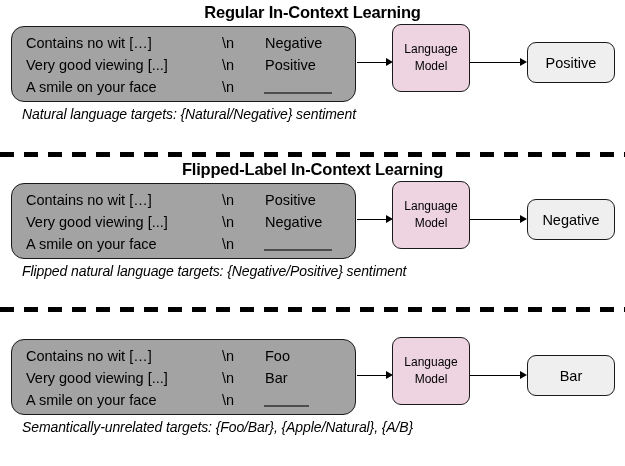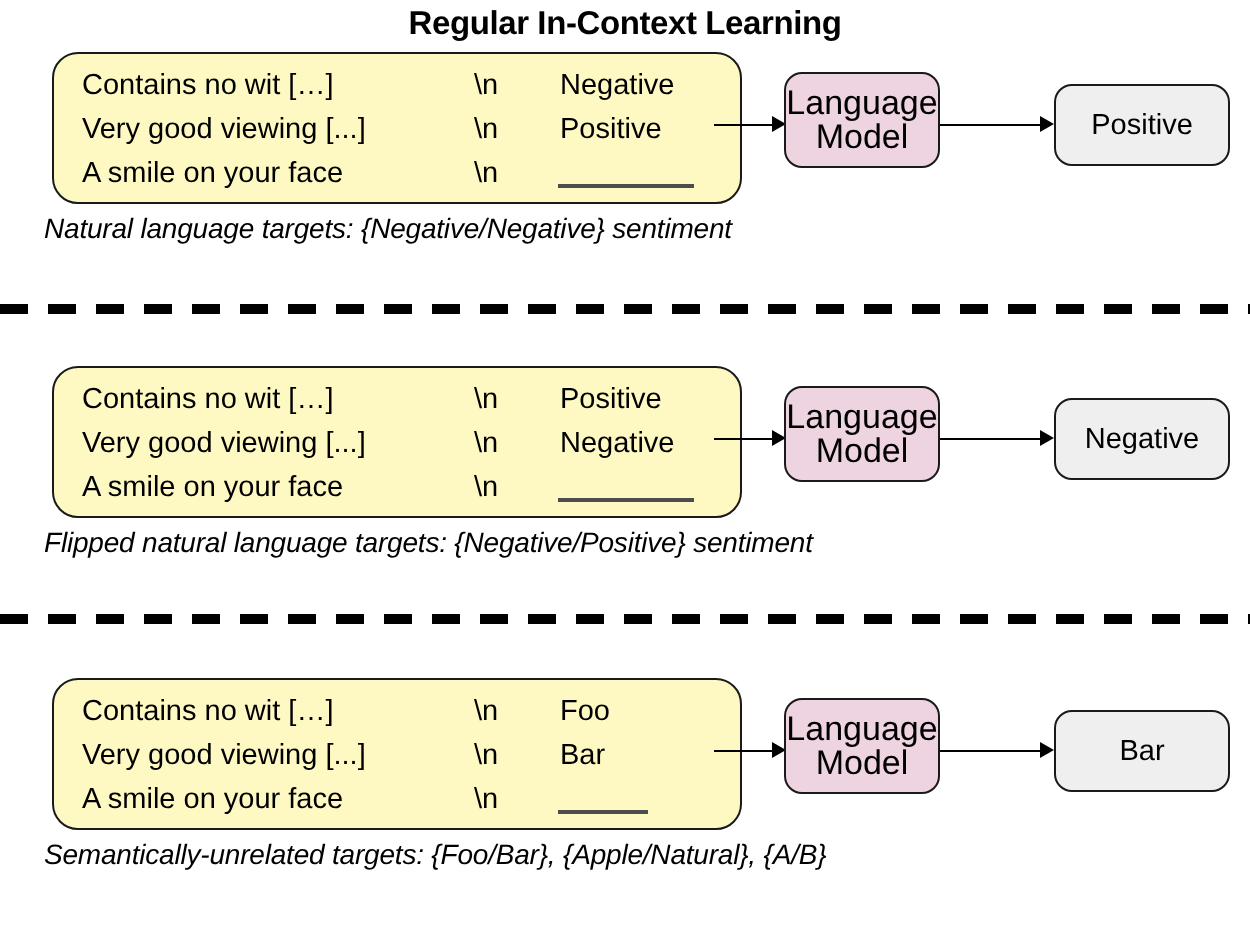--- a/index.html
+++ b/index.html
@@ -38,24 +38,23 @@
   }
 
   
   .prompt-box {
     position: absolute;
     left: 11px;
     top: 26px;
     width: 345px;
     height: 76px;
     box-sizing: border-box;
-    background: #fef9c3;
+    background: #a3a3a3;
     border: 1.6px solid #1a1a1a;
     border-radius: 13px;
-    margin-left: 15px;
   }
   .prompt-rows {
     position: absolute;
     left: 14px;
     top: 5px;
     width: 330px;
   }
   .prompt-row {
     position: relative;
     height: 22px;
@@ -84,32 +83,32 @@
     height: 2px;
     background: #4d4d4d;
   }
   .blank-long  { left: 238px; width: 68px; }
   .blank-short { left: 238px; width: 45px; }
 
   
   .model-box {
     position: absolute;
     left: 392px;
-    top: 36px;
+    top: 24px;
     width: 78px;
-    height: 48px;
+    height: 68px;
     box-sizing: border-box;
     background: #eed3e0;
     border: 1.6px solid #1a1a1a;
     border-radius: 9px;
     display: flex;
     flex-direction: column;
     align-items: center;
     justify-content: center;
-    font-size: 17px;
+    font-size: 12px;
     line-height: 17px;
   }
 
   
   .output-box {
     position: absolute;
     left: 527px;
     top: 42px;
     width: 88px;
     height: 41px;
@@ -214,26 +213,27 @@
 
   <div class="arrow arrow-2">
     <span class="shaft"></span>
     <span class="head"></span>
   </div>
 
   <div class="output-box">
     <span>Positive</span>
   </div>
 
-  <div class="caption">Natural language targets: {Negative/Negative} sentiment</div>
+  <div class="caption">Natural language targets: {Natural/Negative} sentiment</div>
 </div>
 
 <div class="divider" id="divider-0"></div>
 
 <div class="panel" id="panel-1">
+  <div class="panel-title">Flipped-Label In-Context Learning</div>
 
   <div class="prompt-box">
     <div class="prompt-rows">
       <div class="prompt-row">
         <span class="col-text">Contains no wit […]</span>
         <span class="col-sep">\n</span>
         <span class="col-label">Positive</span>
       </div>
       <div class="prompt-row">
         <span class="col-text">Very good viewing [...]</span>

